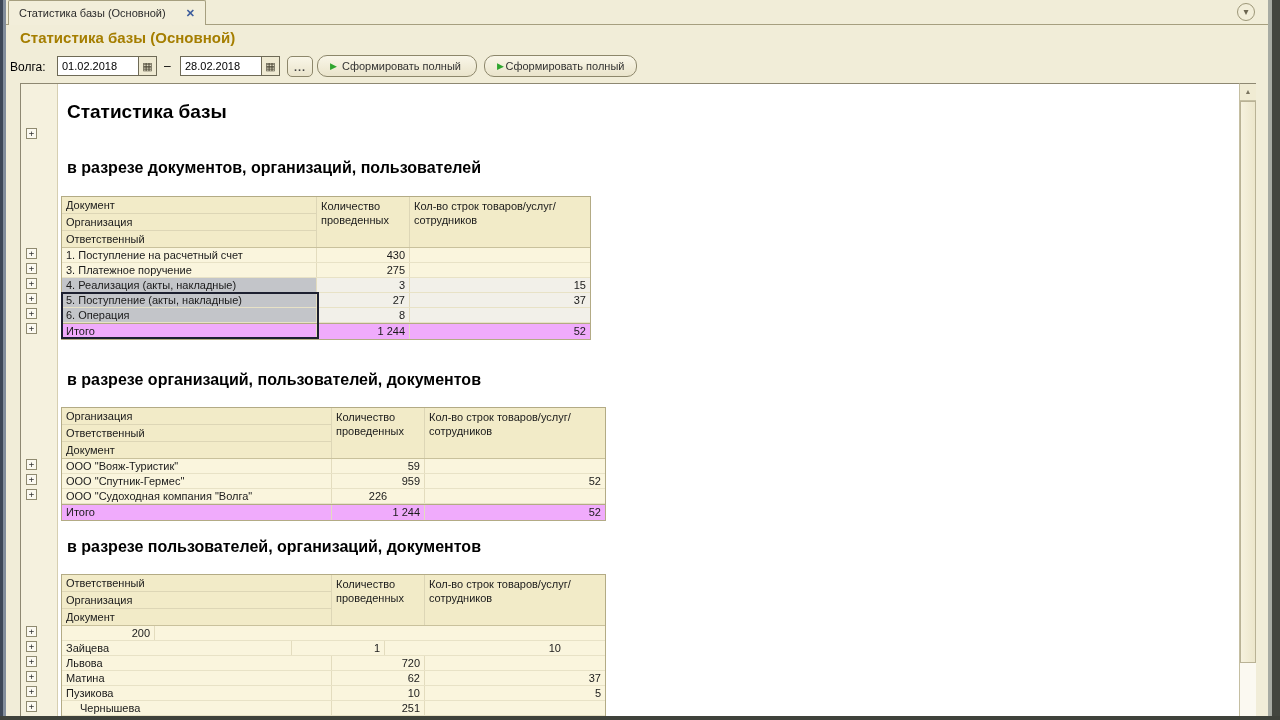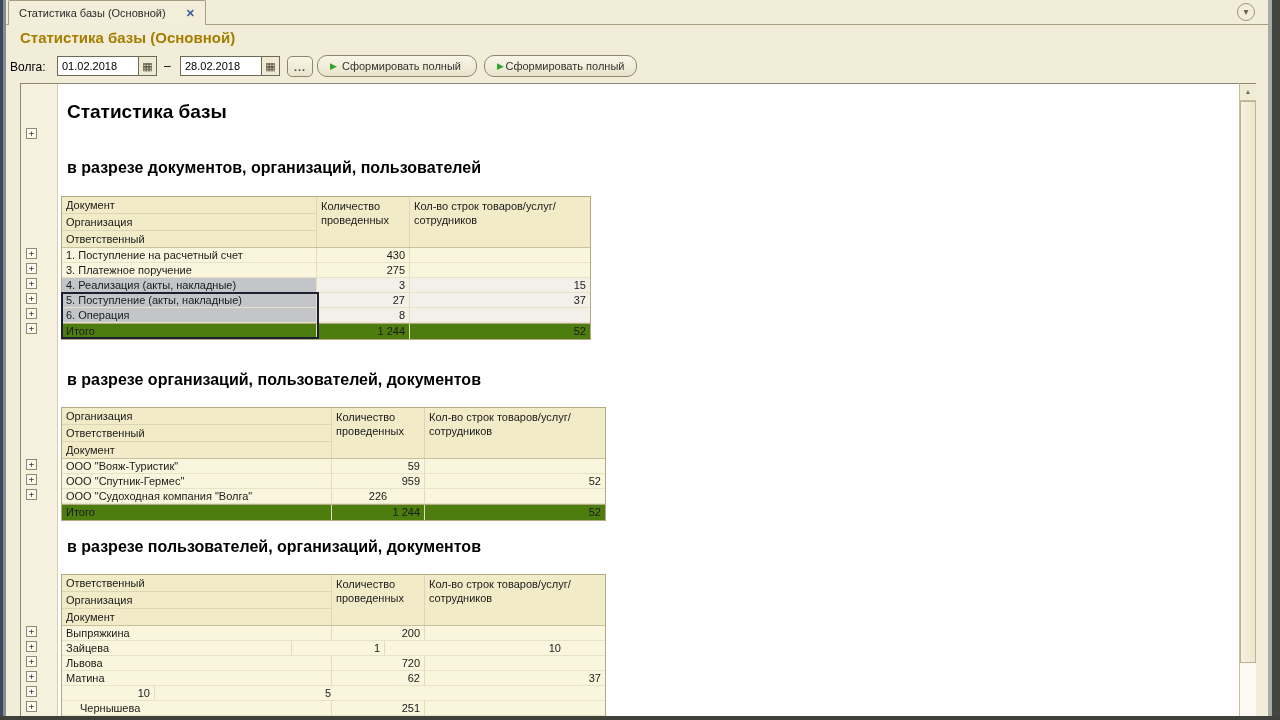--- a/index.html
+++ b/index.html
@@ -64,21 +64,21 @@
   .hcol1{border-right:1px solid #ddd6b6;}
   .hsub{height:17px;box-sizing:border-box;border-bottom:1px solid #ddd6b6;padding:2px 4px 0;line-height:13px;}
   .hsub:last-child{border-bottom:none;height:16px;}
   .hmerged{padding:2px 4px 0;line-height:14px;}
   .hm2{border-right:1px solid #ddd6b6;}
   .trow{display:flex;height:15px;box-sizing:border-box;border-bottom:1px solid #e8e2c6;}
   .trow:last-child{border-bottom:none;}
   .cell{box-sizing:border-box;padding:1px 4px 0;line-height:13px;white-space:nowrap;overflow:hidden;}
   .c-bord{border-right:1px solid #e3dcbe;}
   .c-num{text-align:right;}
-  .trow.total{height:16px;background:#4d7c0f;border-top:1px solid #b3ab85;border-bottom:none;}
+  .trow.total{height:16px;background:#f0abfc;border-top:1px solid #b3ab85;border-bottom:none;}
   .trow.sel .c-label{background:#c3c5c9;}
   .trow.sel .c-num{background:#f2f0e9;}
   .sel-outline{position:absolute;left:-1px;border:2px solid #1d2030;box-sizing:border-box;pointer-events:none;}
 
   
   .scrollbar{left:1239px;top:83px;width:17px;height:637px;background:#fbf9f1;border-left:1px solid #c5bfa2;
        border-top:1px solid #8e8872;box-sizing:border-box;}
   .sb-up{position:absolute;left:0;top:0;width:16px;height:17px;background:#f0ebd3;border-bottom:1px solid #c5bfa2;
        box-sizing:border-box;text-align:center;font-size:7px;line-height:16px;color:#7a7460;cursor:default;}
   .sb-thumb{position:absolute;left:0;top:17px;width:16px;height:562px;background:linear-gradient(90deg,#f6f2de,#ece6cb);
@@ -222,40 +222,40 @@
         <div class="thead">
           <div class="hcol hcol1" style="width: 270px;">
             <div class="hsub">Ответственный</div>
             <div class="hsub">Организация</div>
             <div class="hsub">Документ</div>
           </div>
           <div class="hcol hmerged hm2" style="width: 93px;">Количество проведенных</div>
           <div class="hcol hmerged" style="width: 180px;">Кол-во строк товаров/услуг/сотрудников</div>
         </div>
         <div class="trow">
-          <div class="cell c-label c-bord" style="width: 270px;">Выпряжкина</div>
           <div class="cell c-num c-bord" style="width: 93px;">200</div>
           <div class="cell c-num" style="width: 180px;"></div>
         </div>
         <div class="trow">
           <div class="cell c-label c-bord" style="width: 230px;">Зайцева</div>
           <div class="cell c-num c-bord" style="width: 93px;">1</div>
           <div class="cell c-num" style="width: 180px;">10</div>
         </div>
         <div class="trow">
           <div class="cell c-label c-bord" style="width: 270px;">Львова</div>
           <div class="cell c-num c-bord" style="width: 93px;">720</div>
           <div class="cell c-num" style="width: 180px;"></div>
         </div>
         <div class="trow">
           <div class="cell c-label c-bord" style="width: 270px;">Матина</div>
           <div class="cell c-num c-bord" style="width: 93px;">62</div>
           <div class="cell c-num" style="width: 180px;">37</div>
         </div>
         <div class="trow">
+          <div class="cell c-label c-bord" style="width: 270px;">Пузикова</div>
           <div class="cell c-num c-bord" style="width: 93px;">10</div>
           <div class="cell c-num" style="width: 180px;">5</div>
         </div>
         <div class="trow">
           <div class="cell c-label c-bord" style="width: 270px; padding-left: 18px;">Чернышева</div>
           <div class="cell c-num c-bord" style="width: 93px;">251</div>
           <div class="cell c-num" style="width: 180px;"></div>
         </div>
         <div class="trow total">
           <div class="cell c-label c-bord" style="width: 270px;">Итого</div>

